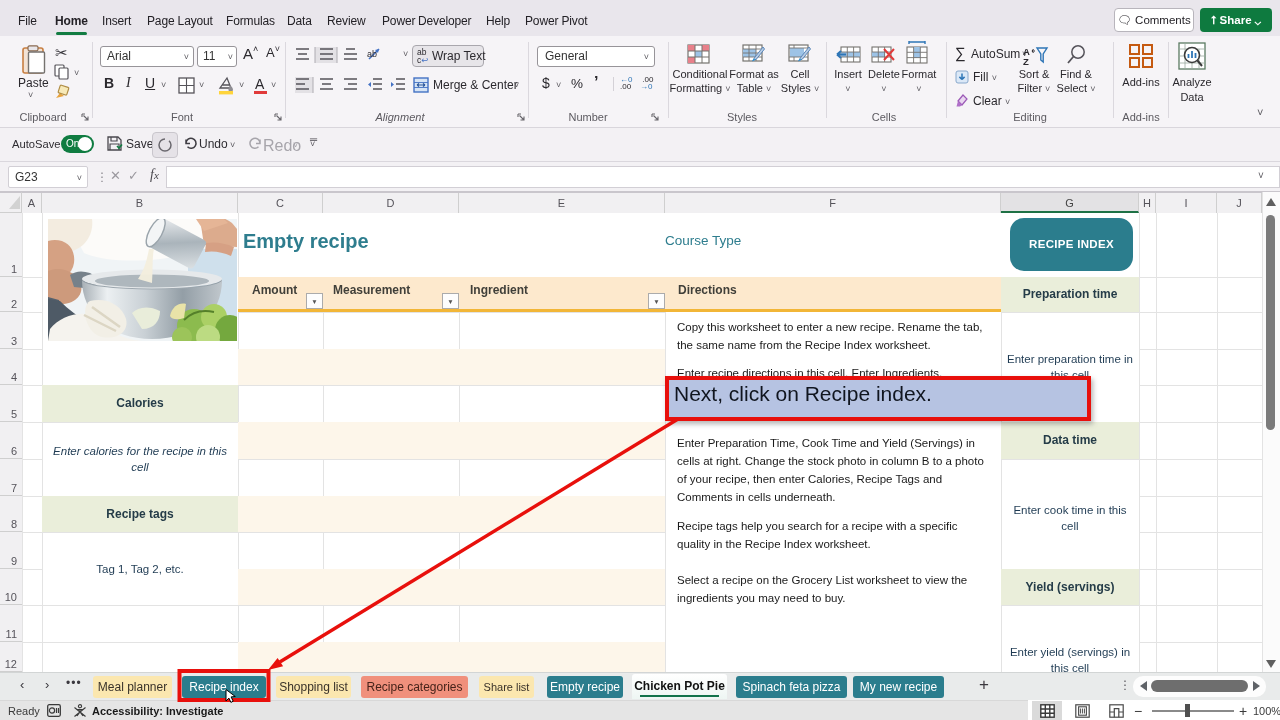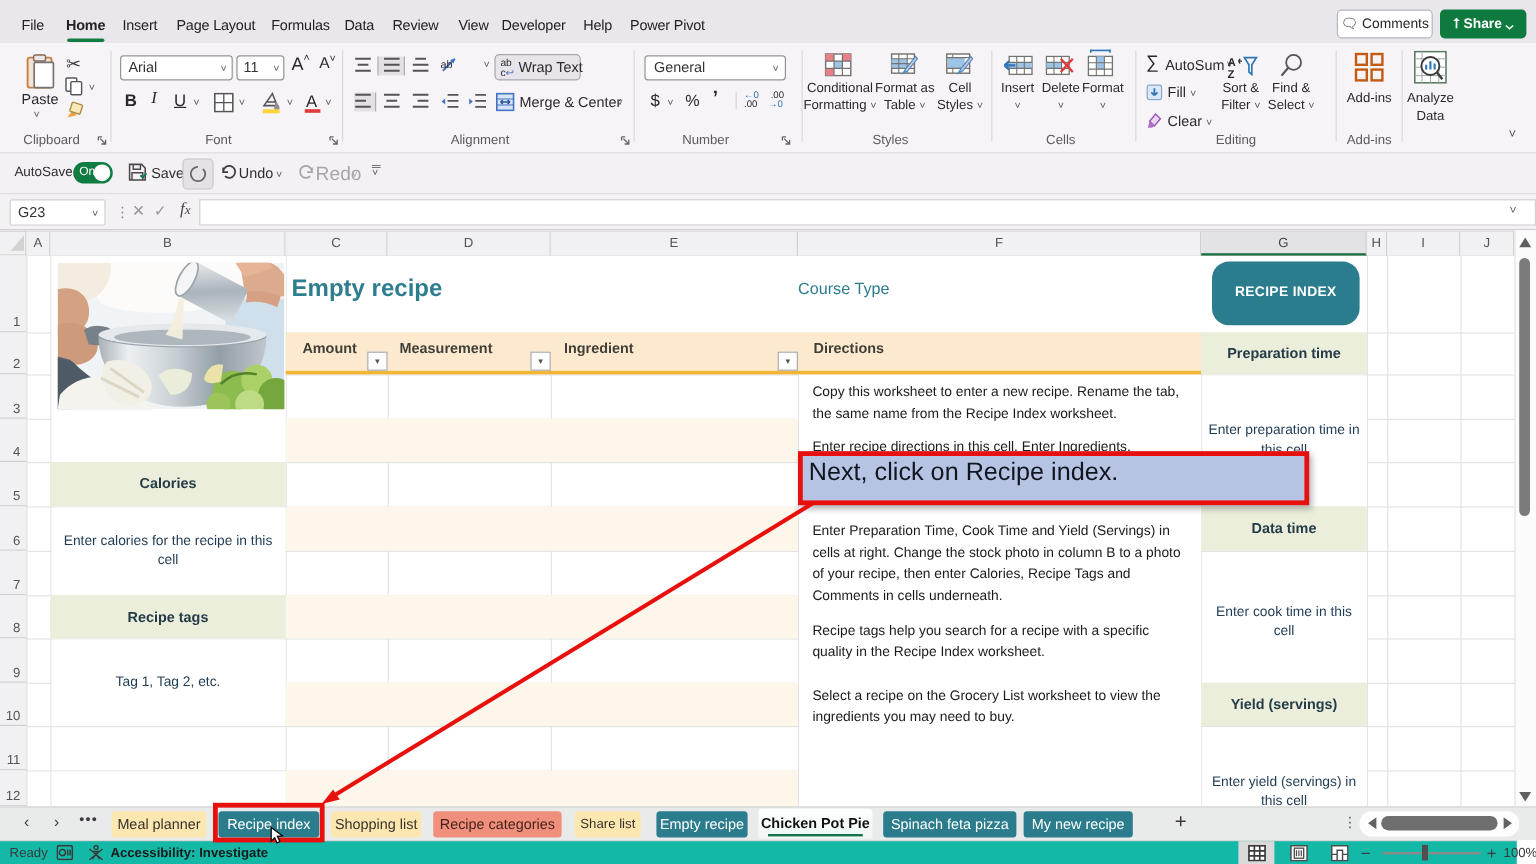--- a/index.html
+++ b/index.html
@@ -36,36 +36,36 @@
   .olive { position:absolute; background:#eaeeda; color:#253c48; font-weight:bold; font-size:12px; text-align:center; }
   .cream { position:absolute; background:#fdf6ea; }
   .navytxt { position:absolute; color:#1f3b53; font-size:11.5px; text-align:center; line-height:16px; }
   
   #tabbar { left:0; top:672px; width:1280px; height:28px; background:#e9ebeb; border-top:1px solid #d2d5d5; }
   .stab { position:absolute; top:3px; height:22px; border-radius:3px; font-size:12px; text-align:center; line-height:22px; white-space:nowrap; }
   .yellow { background:#fbe7af; color:#39322a; }
   .salmon { background:#f0907c; color:#46231a; }
   .teal { background:#2b7d8d; color:#fff; }
   
-  #statusbar { left:0; top:700px; width:1264px; height:20px; background:#14b8a6; border-top:1px solid #d8d8d8; font-size:11px; color:#3a3a3a; }
+  #statusbar { left:0; top:700px; width:1028px; height:20px; background:#e5e5e5; border-top:1px solid #d8d8d8; font-size:11px; color:#3a3a3a; }
 </style>
 </head>
 <body>
 
 <div class="abs" style="left:475px;top:0;width:310px;height:3px;background:#d8d4da;border-radius:0 0 4px 4px;"></div>
 
 <div class="abs" id="menubar">
   <span class="mtab" style="left:18px;">File</span>
   <span class="mtab sel" style="left:55px;">Home</span>
   <span class="mtab" style="left:102px;">Insert</span>
   <span class="mtab" style="left:147px;">Page Layout</span>
   <span class="mtab" style="left:226px;">Formulas</span>
   <span class="mtab" style="left:287px;">Data</span>
   <span class="mtab" style="left:327px;">Review</span>
-  <span class="mtab" style="left:382px;">View</span>
+  <span class="mtab" style="left:382px;">Power</span>
   <span class="mtab" style="left:418px;">Developer</span>
   <span class="mtab" style="left:486px;">Help</span>
   <span class="mtab" style="left:525px;">Power Pivot</span>
   <div class="abs" id="cmtbtn">🗨 Comments</div>
   <div class="abs" id="sharebtn">⭡ Share ⌄</div>
 </div>
 
 <div class="abs" id="ribbon">
 
   <svg class="abs" style="left:20px;top:9px;" width="28" height="30" viewBox="0 0 28 30">
@@ -164,21 +164,21 @@
   <div class="abs" style="left:412px;top:9px;width:72px;height:22px;background:#e7e5e9;border:1px solid #a9a7ad;border-radius:4px;"></div>
   <div class="abs" style="left:417px;top:12px;font-size:8.5px;line-height:8px;color:#2b292e;">ab<br>c<span style="color:#4472c4;">↩</span></div>
   <div class="abs rtxt" style="left:432px;top:13px;">Wrap Text</div>
   <svg class="abs" style="left:413px;top:41px;" width="16" height="16" viewBox="0 0 16 16">
       <rect x="1" y="1" width="14" height="14" fill="#d6e4f5" stroke="#4472c4" stroke-width="1.4"></rect>
       <path d="M1 5.5 h14 M1 10.5 h14" stroke="#4472c4" stroke-width="0.9"></path>
       <path d="M4 8 h8 M4 8 l2-1.6 M4 8 l2 1.6 M12 8 l-2 -1.6 M12 8 l-2 1.6" stroke="#2b579a" stroke-width="1.2"></path>
     </svg>
   <div class="abs rtxt" style="left:433px;top:42px;">Merge &amp; Center</div>
   <div class="abs chev" style="left:514px;top:44px;">˅</div>
-  <div class="abs rlabel" style="left:340px;">Alignment</div>
+  <div class="abs rlabel" style="left:340px;font-style:italic;">Alignment</div>
   <svg class="abs launch" style="left:516px;" viewBox="0 0 10 10">
       <path d="M2 2 h3 M2 2 v3 M3.5 3.5 L8 8 M8 4.5 V8 H4.5" stroke="#66646a" stroke-width="1.1" fill="none"></path>
     </svg>
   <div class="rsep" style="left:528px;"></div>
 
   <div class="combo" style="left:537px;top:10px;width:118px;height:21px;line-height:19px;"><span style="margin-left:7px;">General</span><span class="chev" style="position:absolute;right:5px;top:1px;">˅</span></div>
   <div class="abs" style="left:542px;top:39px;font-size:14px;color:#2b292e;">$</div>
   <div class="abs chev" style="left:556px;top:44px;">˅</div>
   <div class="abs" style="left:571px;top:40px;font-size:13.5px;color:#2b292e;">%</div>
   <div class="abs" style="left:594px;top:38px;font-size:16px;font-weight:bold;color:#2b292e;">’</div>
@@ -391,21 +391,21 @@
   <div class="abs" style="left:306px;top:101px;width:17px;height:16px;background:#fdfdfd;border:1px solid #ababab;font-size:6.5px;color:#555;text-align:center;line-height:15px;">▼</div>
   <div class="abs" style="left:442px;top:101px;width:17px;height:16px;background:#fdfdfd;border:1px solid #ababab;font-size:6.5px;color:#555;text-align:center;line-height:15px;">▼</div>
   <div class="abs" style="left:648px;top:101px;width:17px;height:16px;background:#fdfdfd;border:1px solid #ababab;font-size:6.5px;color:#555;text-align:center;line-height:15px;">▼</div>
 
   <div class="abs" style="left:243px;top:38px;font-size:20px;font-weight:bold;color:#2e7d8e;">Empty recipe</div>
 
   <div class="abs" style="left:665px;top:41px;width:336px;text-align:left;font-size:13.5px;color:#2e7d8e;">Course Type</div>
 
   <div class="abs" style="left:1010px;top:26px;width:123px;height:53px;background:#2b7d8d;border-radius:14px;color:#fff;font-size:11.5px;font-weight:bold;text-align:center;line-height:53px;letter-spacing:0.3px;">RECIPE INDEX</div>
 
-  <div class="navytxt" style="left:42px;top:251px;width:196px;">Enter calories for the recipe in this<br>cell</div>
+  <div class="navytxt" style="left:42px;top:251px;width:196px;font-style:italic;">Enter calories for the recipe in this<br>cell</div>
   <div class="navytxt" style="left:42px;top:369px;width:196px;">Tag 1, Tag 2, etc.</div>
   <div class="navytxt" style="left:1001px;top:159px;width:138px;">Enter preparation time in<br>this cell</div>
   <div class="navytxt" style="left:1001px;top:310px;width:138px;">Enter cook time in this<br>cell</div>
   <div class="navytxt" style="left:1001px;top:452px;width:138px;">Enter yield (servings) in<br>this cell</div>
 
   <div class="abs" style="left:677px;top:0;width:322px;font-size:11.5px;color:#1a1a1a;line-height:18px;">
     <div class="abs" style="top:126px;width:340px;">Copy this worksheet to enter a new recipe. Rename the tab,<br>the same name from the Recipe Index worksheet.</div>
     <div class="abs" style="top:172px;width:340px;">Enter recipe directions in this cell. Enter Ingredients,<br>Amount and Measurement in cells at left.</div>
     <div class="abs" style="top:242px;width:340px;">Enter Preparation Time, Cook Time and Yield (Servings) in<br>cells at right. Change the stock photo in column B to a photo<br>of your recipe, then enter Calories, Recipe Tags and<br>Comments in cells underneath.</div>
     <div class="abs" style="top:325px;width:340px;">Recipe tags help you search for a recipe with a specific<br>quality in the Recipe Index worksheet.</div>

